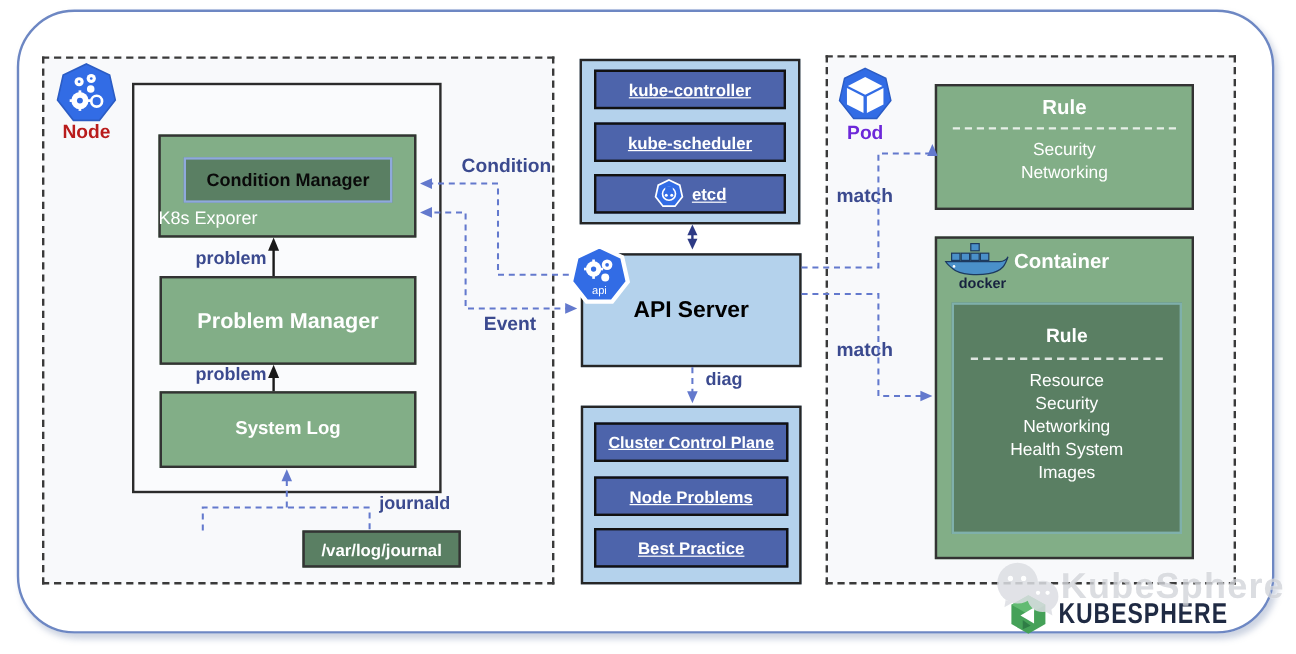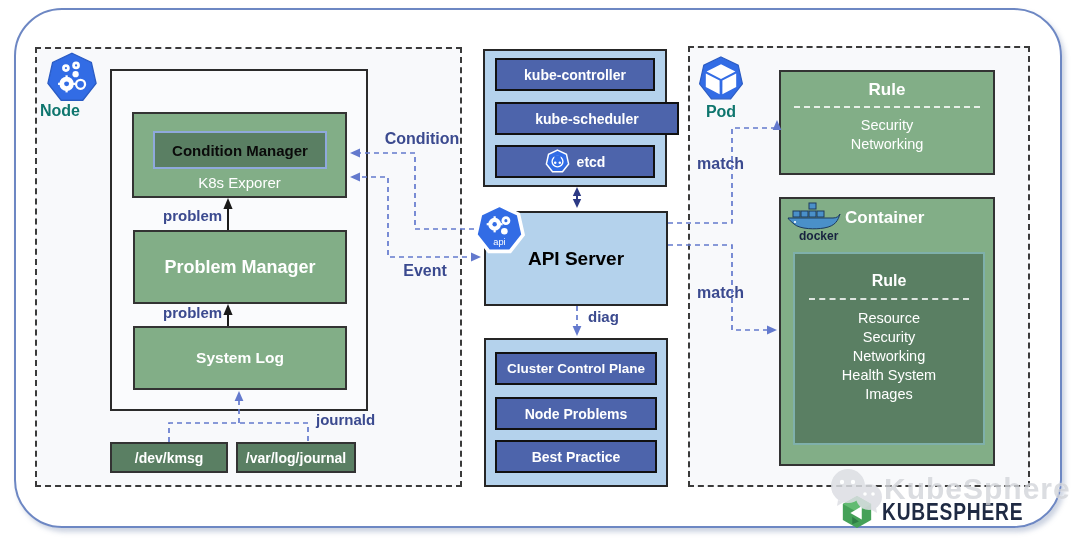--- a/index.html
+++ b/index.html
@@ -16,26 +16,26 @@
   .npd-title{left:122px;top:77px;font-size:16px;font-weight:bold;color:#0b0b0b;}
   .gbox{background:#82ae87;border:2px solid #333;box-sizing:border-box;display:flex;
         align-items:center;justify-content:center;color:#fff;font-weight:bold;font-size:15px;}
   .dgbox{background:#5a7f63;border:2px solid #333;box-sizing:border-box;display:flex;
          align-items:center;justify-content:center;color:#fff;font-weight:bold;font-size:14px;}
   .exporter-box{left:132px;top:112px;width:215px;height:86px;background:#82ae87;
                 border:2px solid #333;box-sizing:border-box;}
   .cond-mgr{left:153px;top:131px;width:174px;height:38px;background:#5a7f63;
             border:2px solid #8fa9dc;box-sizing:border-box;display:flex;align-items:center;
             justify-content:center;color:#0a0a0a;font-weight:bold;font-size:15px;}
-  .exporter-label{left:132px;top:174px;width:215px;text-align:center;color:#fff;font-size:15px;}
+  .exporter-label{left:132px;top:174px;width:215px;color:#fff;font-size:15px;}
   .edge-label{font-weight:bold;color:#3b4a8f;font-size:15px;}
   .edge-label.big{font-size:16px;}
   .bluebox{background:#b4d2ec;border:2px solid #262626;box-sizing:border-box;}
   .btn{background:#4d64ab;border:2px solid #111;box-sizing:border-box;display:flex;
-       align-items:center;justify-content:center;color:#fff;font-weight:bold;font-size:14px;gap:7px;}
+       align-items:center;justify-content:center;color:#fff;font-weight:bold;font-size:14px;gap:7px;text-decoration:underline;}
   .rule-items{color:#fff;font-size:14.5px;text-align:center;line-height:19px;}
   .wdash{border-top:2px dashed rgba(255,255,255,.8);height:0;}
   .wm-text{font-size:30px;font-weight:bold;color:#d3d5da;letter-spacing:1px;
            text-shadow:0 0 1px #fff;}
   .ks-text{font-size:24px;font-weight:bold;color:#1f2a43;transform:scaleX(.8);
            transform-origin:left center;letter-spacing:1px;}
   svg{display:block;}
 </style>
 </head>
 <body>
@@ -54,40 +54,39 @@
       <circle cx="13.8" cy="6.4" r="0.5" fill="#326ce5"></circle>
     <circle cx="13.6" cy="10.3" r="1.4" fill="#fff"></circle>
     <circle cx="9.6" cy="14.6" r="3.2" fill="#fff"></circle>
       <circle cx="9.6" cy="14.6" r="1.1" fill="#326ce5"></circle>
     <rect x="9.1" y="10.8" width="1" height="1.4" fill="#fff"></rect>
       <rect x="9.1" y="17" width="1" height="1.4" fill="#fff"></rect>
     <rect x="5.8" y="14.1" width="1.4" height="1" fill="#fff"></rect>
       <rect x="12" y="14.1" width="1.4" height="1" fill="#fff"></rect>
     <circle cx="15.8" cy="14.8" r="2" fill="none" stroke="#fff" stroke-width="1"></circle>
   </svg>
-  <div class="abs" style="left:40px;top:102px;width:64px;text-align:left;font-size:16px;font-weight:bold;color:#0f766e">Node</div>
+  <div class="abs" style="left:40px;top:102px;width:64px;text-align:center;font-size:16px;font-weight:bold;color:#b91c1c">Node</div>
 
   <div class="abs npd-box"></div>
 
   <div class="abs exporter-box"></div>
   <div class="abs cond-mgr">Condition Manager</div>
   <div class="abs exporter-label">K8s Exporer</div>
 
   <div class="abs edge-label" style="left:163px;top:207px">problem</div>
   <div class="abs gbox" style="left:133px;top:230px;width:214px;height:74px;font-size:18px">Problem Manager</div>
   <div class="abs edge-label" style="left:163px;top:304px">problem</div>
   <div class="abs gbox" style="left:133px;top:326px;width:214px;height:64px;font-size:15.5px">System Log</div>
 
   <div class="abs edge-label" style="left:316px;top:411px">journald</div>
-  <div class="abs dgbox" style="left:110px;top:442px;width:118px;height:31px">/dev/kmsg</div>
-  <div class="abs dgbox" style="left:236px;top:442px;width:120px;height:31px">/var/log/journal</div>
+  <div class="abs dgbox" style="left:252px;top:442px;width:132px;height:31px">/var/log/journal</div>
 
   <div class="abs bluebox" style="left:483px;top:49px;width:184px;height:138px"></div>
   <div class="abs btn" style="left:495px;top:58px;width:160px;height:33px">kube-controller</div>
-  <div class="abs btn" style="left:495px;top:102px;width:184px;height:33px">kube-scheduler</div>
+  <div class="abs btn" style="left:495px;top:102px;width:160px;height:33px">kube-scheduler</div>
   <div class="abs btn" style="left:495px;top:145px;width:160px;height:33px">
     <svg width="25" height="25" viewBox="0 0 24 24">
       <polygon points="12,1 20.6,5.1 22.7,14.4 16.8,21.9 7.2,21.9 1.3,14.4 3.4,5.1" fill="#326ce5" stroke="#fff" stroke-width="1.4"></polygon>
       <circle cx="12" cy="12" r="5.2" fill="none" stroke="#fff" stroke-width="1.3"></circle>
       <circle cx="9.8" cy="13.2" r="1.2" fill="#fff"></circle>
       <circle cx="14.2" cy="13.2" r="1.2" fill="#fff"></circle>
       <rect x="9" y="6" width="6" height="3.4" fill="#326ce5"></rect>
     </svg>
     <span>etcd</span>
   </div>
@@ -113,21 +112,21 @@
   <div class="abs btn" style="left:495px;top:352px;width:162px;height:33px;font-size:13.5px">Cluster Control Plane</div>
   <div class="abs btn" style="left:495px;top:397px;width:162px;height:33px">Node Problems</div>
   <div class="abs btn" style="left:495px;top:440px;width:162px;height:33px">Best Practice</div>
 
   <svg class="abs" style="left:697px;top:55px" width="48" height="48" viewBox="0 0 24 24">
     <polygon points="12,1 20.6,5.1 22.7,14.4 16.8,21.9 7.2,21.9 1.3,14.4 3.4,5.1" fill="#326ce5" stroke="#2b5cc4" stroke-width="0.6"></polygon>
     <polygon points="12,4.6 19.2,8.3 12,12 4.8,8.3" fill="#fff"></polygon>
     <polygon points="4.4,9.2 11.3,12.7 11.3,19.6 4.4,16" fill="#fff"></polygon>
     <polygon points="19.6,9.2 19.6,16 12.7,19.6 12.7,12.7" fill="#fff"></polygon>
   </svg>
-  <div class="abs" style="left:694px;top:103px;width:54px;text-align:center;font-size:16px;font-weight:bold;color:#0f766e">Pod</div>
+  <div class="abs" style="left:694px;top:103px;width:54px;text-align:center;font-size:16px;font-weight:bold;color:#6d28d9">Pod</div>
 
   <div class="abs gbox" style="left:779px;top:70px;width:216px;height:105px;flex-direction:column;justify-content:flex-start">
     <div style="font-size:17px;margin-top:8px">Rule</div>
     <div class="wdash" style="width:186px;margin-top:6px"></div>
     <div class="rule-items" style="font-weight:normal;margin-top:8px">
       <div>Security</div>
       <div>Networking</div>
     </div>
   </div>
 

